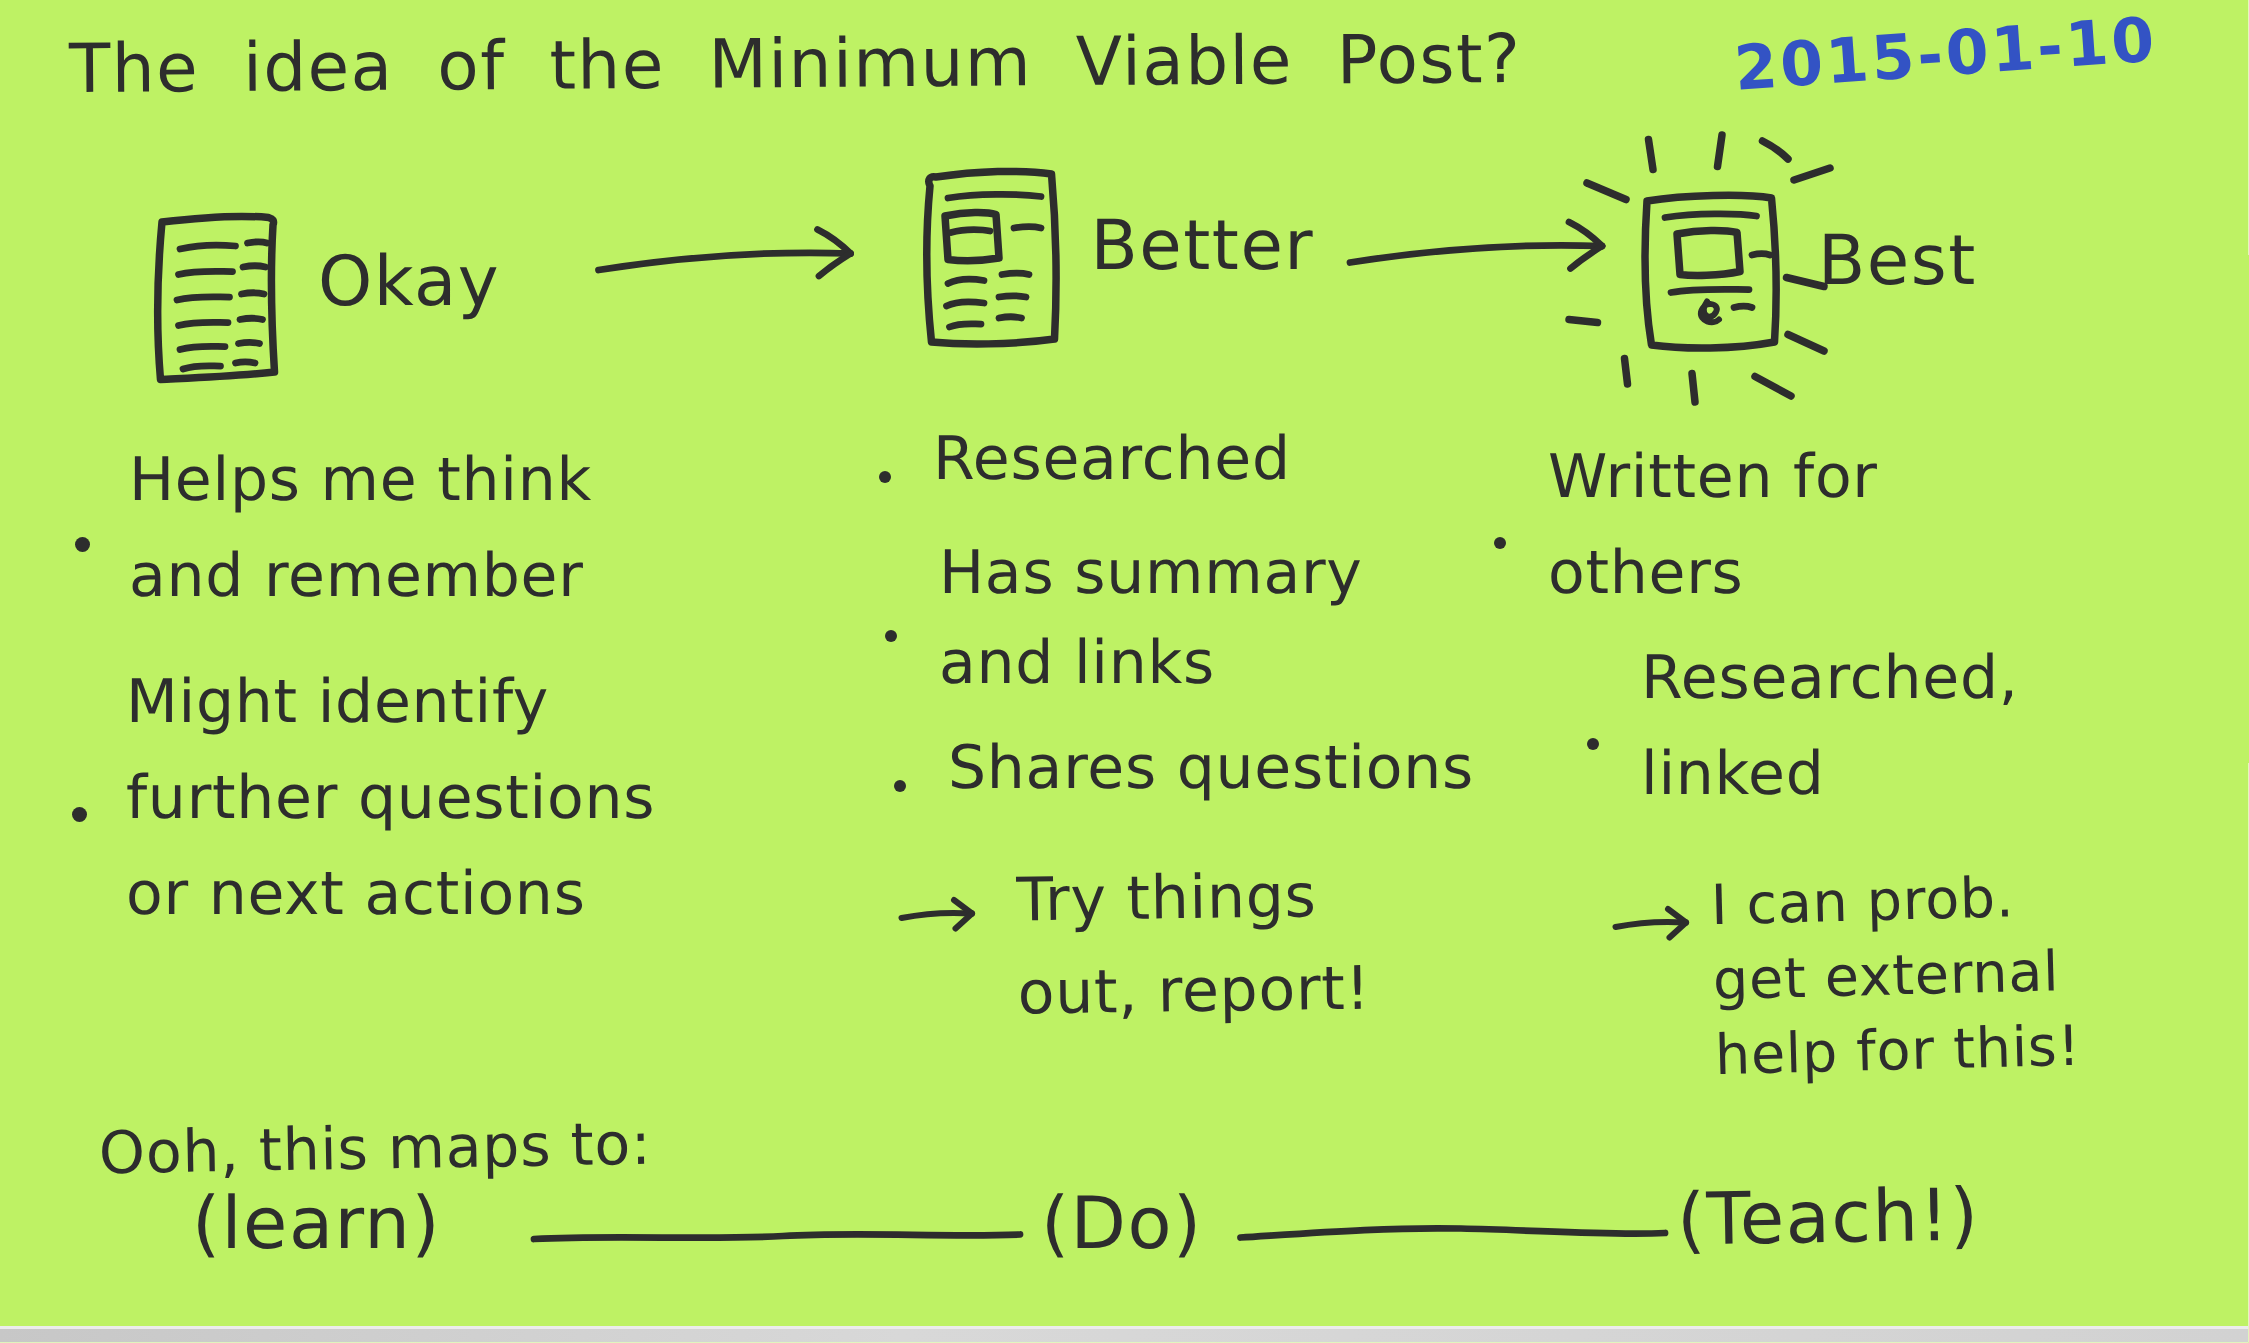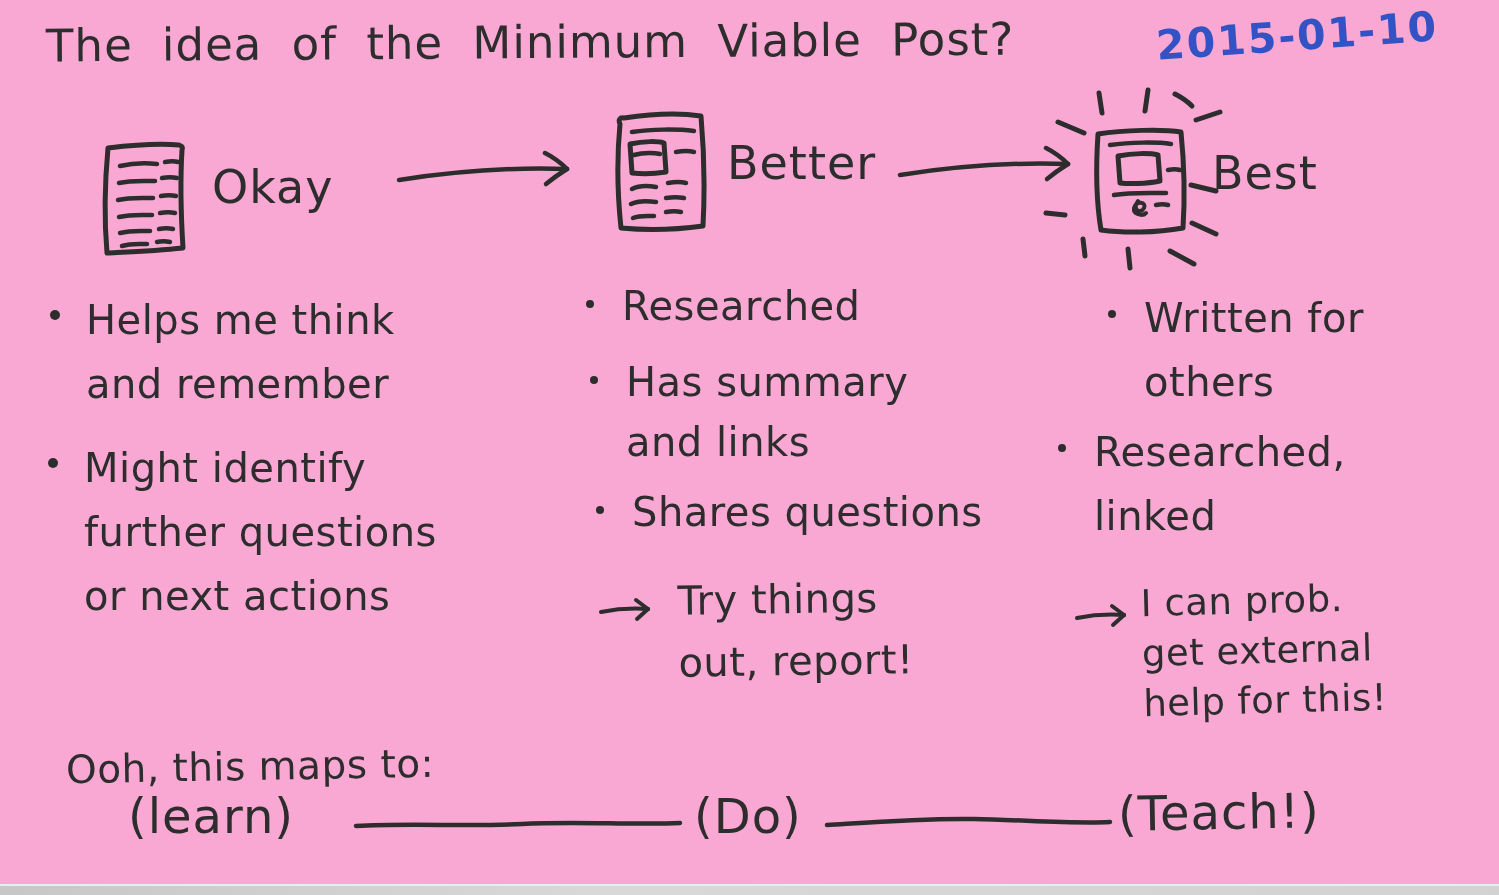--- a/index.html
+++ b/index.html
@@ -1,35 +1,35 @@
 <!DOCTYPE html>
 <html><head>
 <meta charset="utf-8">
 <style>
   html,body{margin:0;padding:0;background:#ffffff;}
   .card{
     position:relative;width:1499px;height:895px;overflow:hidden;
-    background:#f9a8d4;
+    background:#bef264;
     font-family:"DejaVu Sans",sans-serif;
     color:#2d2d2d;
   }
   .abs{position:absolute;}
   
   .title{left:46px;top:16px;font-size:45px;letter-spacing:1px;word-spacing:14px;transform:rotate(-0.4deg);white-space:nowrap;}
   .date{left:1156px;top:12px;font-size:41px;letter-spacing:2px;color:#3353c4;transform:rotate(-4deg);white-space:nowrap;font-weight:bold;}
   
   .stage-label{font-size:46px;letter-spacing:1px;white-space:nowrap;}
   .okay-label{left:212px;top:160px;}
   .better-label{left:727px;top:136px;}
   .best-label{left:1212px;top:146px;}
   
   svg{display:block;}
   svg path, svg line{fill:none;stroke:#2d2d2d;stroke-linecap:round;stroke-linejoin:round;}
   
-  .bullet{display:flex;align-items:flex-start;}
+  .bullet{display:flex;align-items:center;}
   .dot{width:10px;height:10px;border-radius:50%;background:#2d2d2d;margin-top:22px;margin-right:26px;flex:none;}
   .dot-sm{width:8px;height:8px;margin-top:24px;margin-right:28px;}
   .btext{font-size:40px;line-height:64px;white-space:pre-line;letter-spacing:0.5px;}
   .mid .btext{line-height:60px;}
   
   .note-text{font-size:40px;line-height:62px;white-space:pre-line;letter-spacing:0.5px;transform:rotate(-0.8deg);}
   .note-text-sm{font-size:37px;line-height:50px;white-space:pre-line;letter-spacing:0.5px;transform:rotate(-1.5deg);}
   
   .map-intro{left:66px;top:744px;font-size:39px;letter-spacing:0.5px;white-space:nowrap;transform:rotate(-1deg);}
   .map-item{font-size:48px;letter-spacing:1px;white-space:nowrap;}
@@ -128,21 +128,21 @@
   <div class="abs bullet mid" style="left:590px;top:352px">
     <span class="dot dot-sm"></span>
     <span class="btext">Has summary
 and links</span>
   </div>
   <div class="abs bullet mid" style="left:596px;top:482px">
     <span class="dot dot-sm"></span>
     <span class="btext">Shares questions</span>
   </div>
 
-  <div class="abs bullet" style="left:1108px;top:286px">
+  <div class="abs bullet" style="left:996px;top:286px">
     <span class="dot dot-sm"></span>
     <span class="btext">Written for
 others</span>
   </div>
   <div class="abs bullet" style="left:1058px;top:420px">
     <span class="dot dot-sm"></span>
     <span class="btext">Researched,
 linked</span>
   </div>
 

